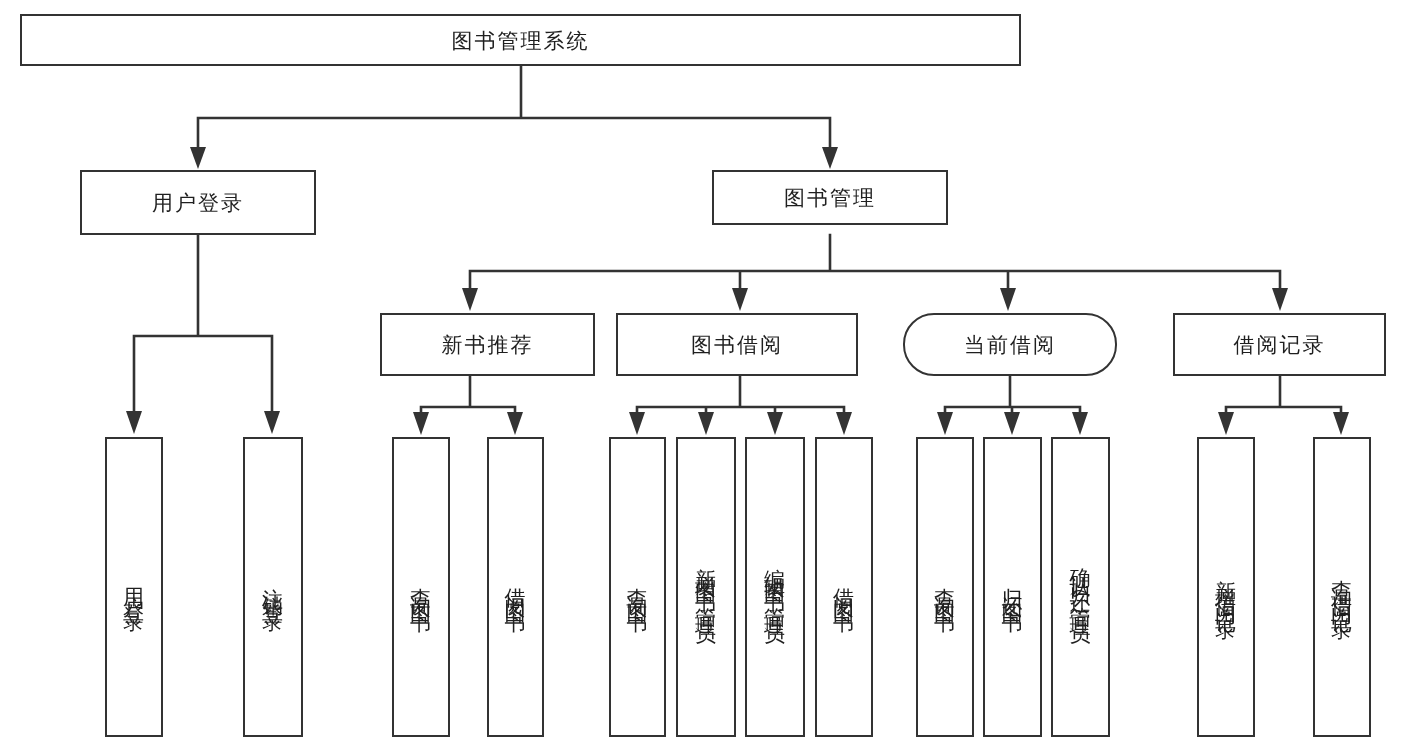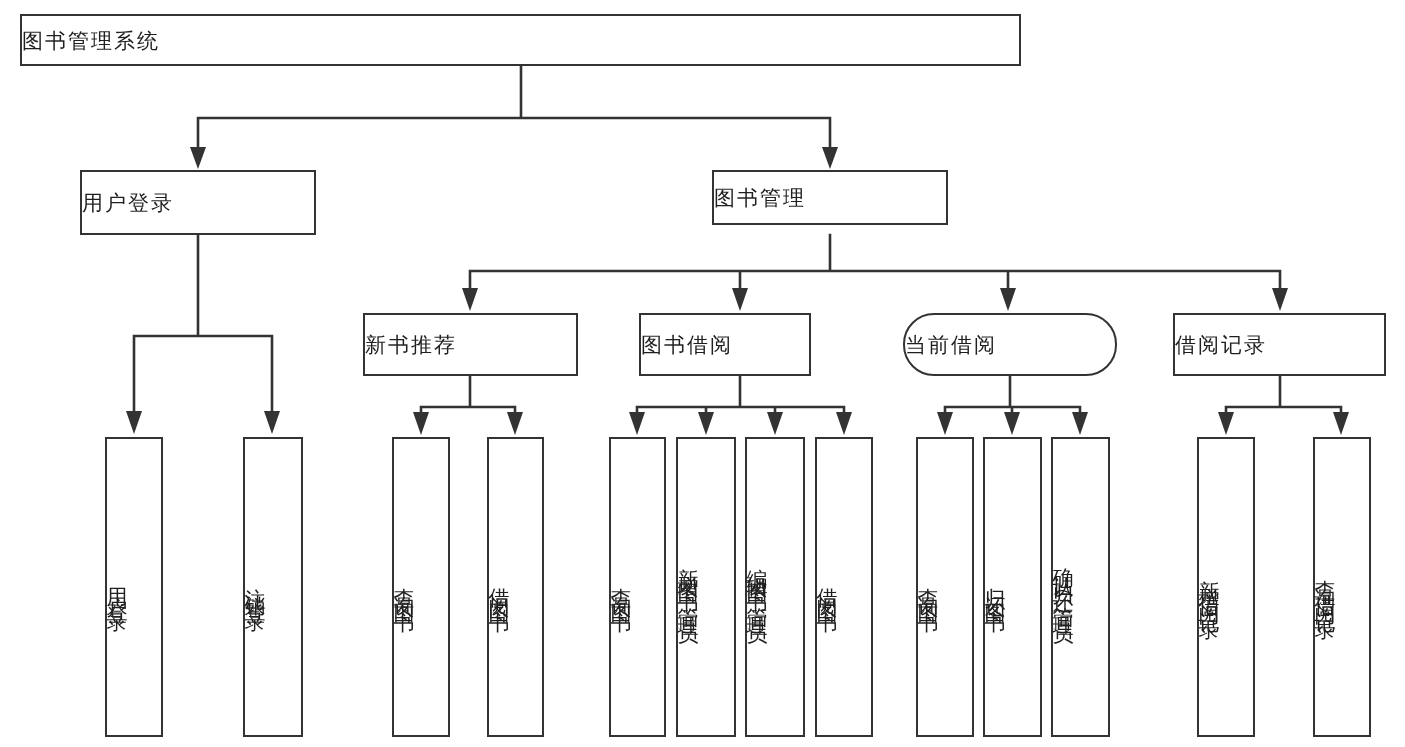--- a/index.html
+++ b/index.html
@@ -32,21 +32,21 @@
     stroke-linecap: square;
   }
   svg.connectors polygon { fill: var(--line-color); }
   .node {
     position: absolute;
     box-sizing: border-box;
     background: var(--box-fill);
     border: 2px solid var(--line-color);
     display: flex;
     align-items: center;
-    justify-content: flex-start;
+    justify-content: center;
     color: var(--text-color);
     z-index: 2;
   }
   .h-label {
     font-size: 21px;
     letter-spacing: 2px;
     white-space: nowrap;
     line-height: 1;
   }
   .v-label {
@@ -119,24 +119,24 @@
     <span class="h-label">图书管理系统</span>
   </div>
 
   <div class="node" style="left:80px; top:170px; width:236px; height:65px;">
     <span class="h-label">用户登录</span>
   </div>
   <div class="node" style="left:712px; top:170px; width:236px; height:55px;">
     <span class="h-label">图书管理</span>
   </div>
 
-  <div class="node" style="left:363px; top:313px; width:215px; height:63px;">
+  <div class="node" style="left:380px; top:313px; width:215px; height:63px;">
     <span class="h-label">新书推荐</span>
   </div>
-  <div class="node" style="left:639px; top:313px; width:172px; height:63px;">
+  <div class="node" style="left:616px; top:313px; width:242px; height:63px;">
     <span class="h-label">图书借阅</span>
   </div>
   <div class="node" style="left:903px; top:313px; width:214px; height:63px;border-radius:31px;">
     <span class="h-label">当前借阅</span>
   </div>
   <div class="node" style="left:1173px; top:313px; width:213px; height:63px;">
     <span class="h-label">借阅记录</span>
   </div>
 
   <div class="node" style="left:105px; top:437px; width:58px; height:300px;">

